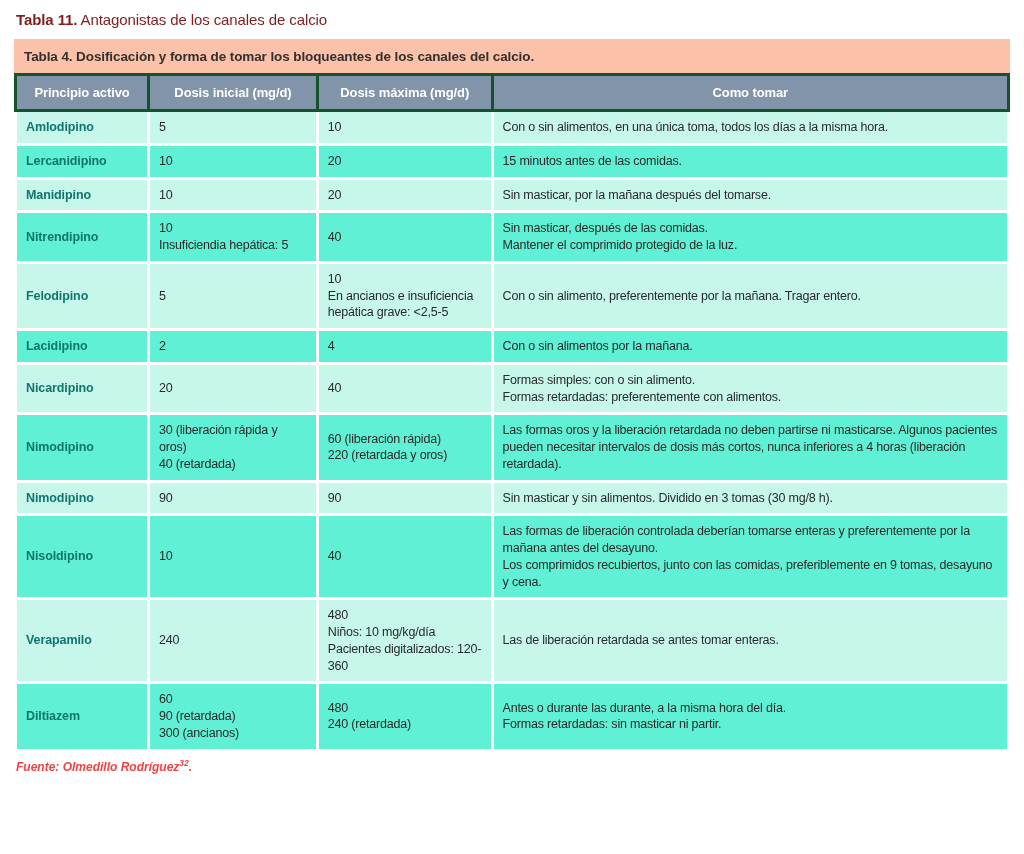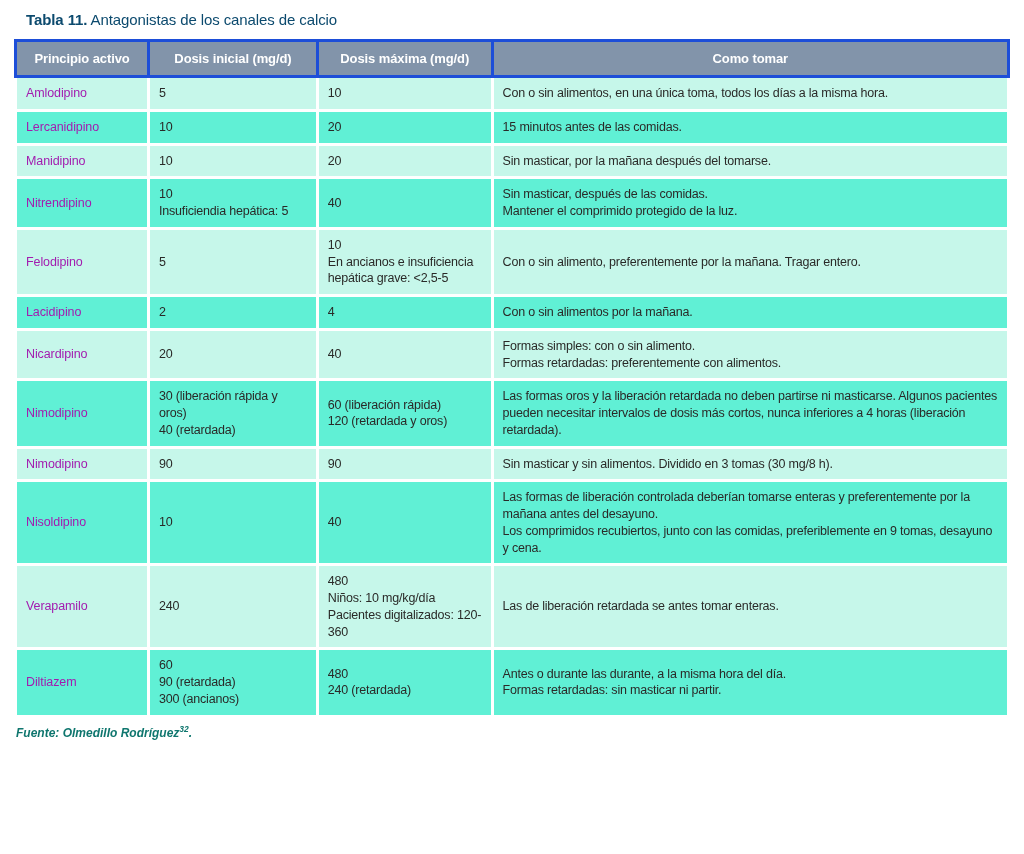--- a/index.html
+++ b/index.html
@@ -6,22 +6,22 @@
   html, body {
     width: 1024px; height: 854px;
     background: #ffffff;
     font-family: "Liberation Sans", sans-serif;
     overflow: hidden;
   }
   .page { padding: 8px 14px 0 14px; }
 
   .doc-title {
     font-size: 15px;
-    color: #0c4a6e;
-    margin: 3px 0 11px 12px;
+    color: #7f1d1d;
+    margin: 3px 0 11px 2px;
     letter-spacing: -0.1px;
   }
   .doc-title .bold { font-weight: bold; }
 
   .caption {
     background: #fbc1a9;
     color: #33302e;
     font-weight: bold;
     font-size: 13.5px;
     padding: 10px 10px 9px 10px;
@@ -33,56 +33,57 @@
     border-collapse: collapse;
     table-layout: fixed;
   }
   th {
     background: #8294aa;
     color: #ffffff;
     font-weight: bold;
     font-size: 13px;
     text-align: center;
     padding: 9px 4px;
-    border: 3px solid #1d4ed8;
+    border: 3px solid #14532d;
     letter-spacing: -0.1px;
   }
   td {
     font-size: 12.5px;
     color: #2a2a28;
     line-height: 1.34;
     padding: 7px 9px;
     vertical-align: middle;
     border: 3px solid #ffffff;
     white-space: pre-line;
     letter-spacing: -0.2px;
   }
   tbody tr:nth-child(odd) td  { background: #c6f7ea; }
   tbody tr:nth-child(even) td { background: #60f0d5; }
-  td.drug { font-weight: normal; color: #a21caf; letter-spacing: -0.1px; margin-top: 48px; }
+  td.drug { font-weight: bold; color: #0f766e; letter-spacing: -0.1px; margin-top: 48px; }
 
   .source-note {
     margin: 6px 0 0 2px;
     font-size: 12px;
     font-style: italic;
     font-weight: bold;
-    color: #0f766e;
+    color: #ef4444;
   }
   .source-note sup { font-size: 8.5px; }
 </style>
 </head>
 <body>
 
 <div class="page">
 
   <div class="doc-title">
     <span class="bold">Tabla 11.</span><span> Antagonistas de los canales de calcio</span>
   </div>
 
   <div>
+    <div class="caption">Tabla 4. Dosificación y forma de tomar los bloqueantes de los canales del calcio.</div>
     <table>
       <colgroup>
         <col style="width:13.4%">
         <col style="width:17.0%">
         <col style="width:17.6%">
         <col style="width:52.0%">
       </colgroup>
       <thead>
         <tr>
           <th>Principio activo</th>
@@ -136,21 +137,21 @@
           <td>20</td>
           <td>40</td>
           <td>Formas simples: con o sin alimento.
 Formas retardadas: preferentemente con alimentos.</td>
         </tr>
         <tr>
           <td class="drug">Nimodipino</td>
           <td>30 (liberación rápida y oros)
 40 (retardada)</td>
           <td>60 (liberación rápida)
-120 (retardada y oros)</td>
+220 (retardada y oros)</td>
           <td>Las formas oros y la liberación retardada no deben partirse ni masticarse. Algunos pacientes pueden necesitar intervalos de dosis más cortos, nunca inferiores a 4 horas (liberación retardada).</td>
         </tr>
         <tr>
           <td class="drug">Nimodipino</td>
           <td>90</td>
           <td>90</td>
           <td>Sin masticar y sin alimentos. Dividido en 3 tomas (30 mg/8 h).</td>
         </tr>
         <tr>
           <td class="drug">Nisoldipino</td>

